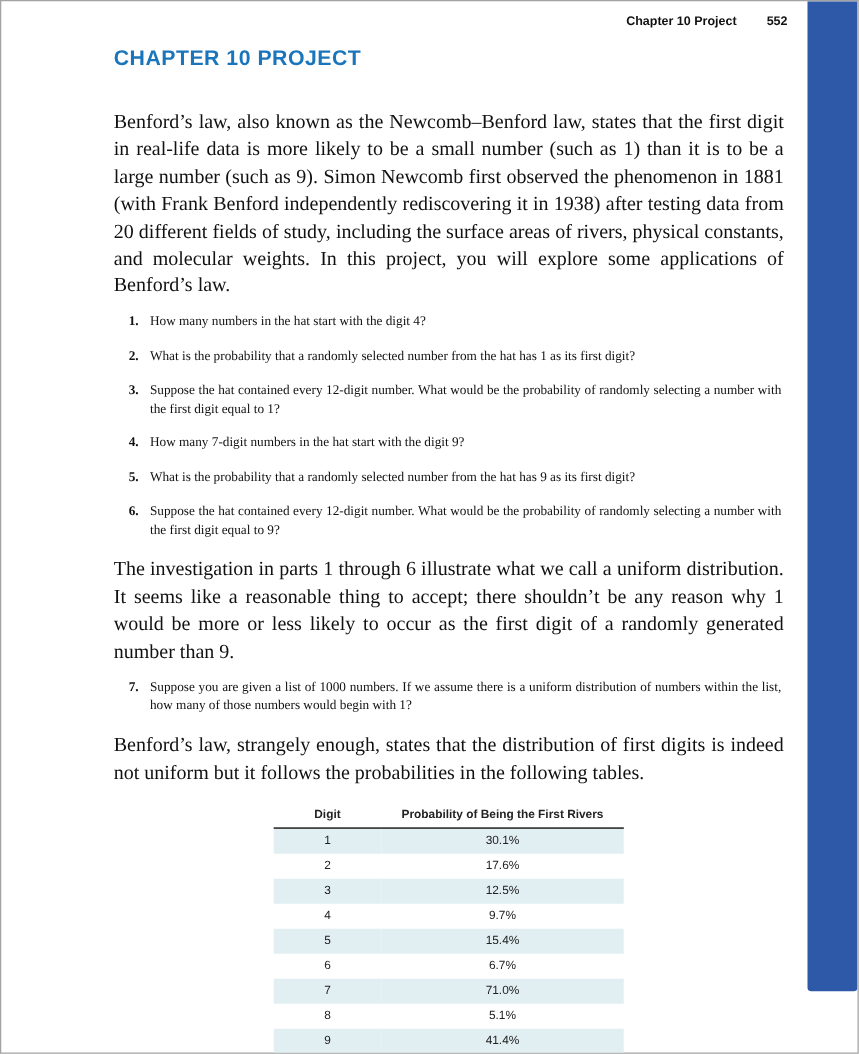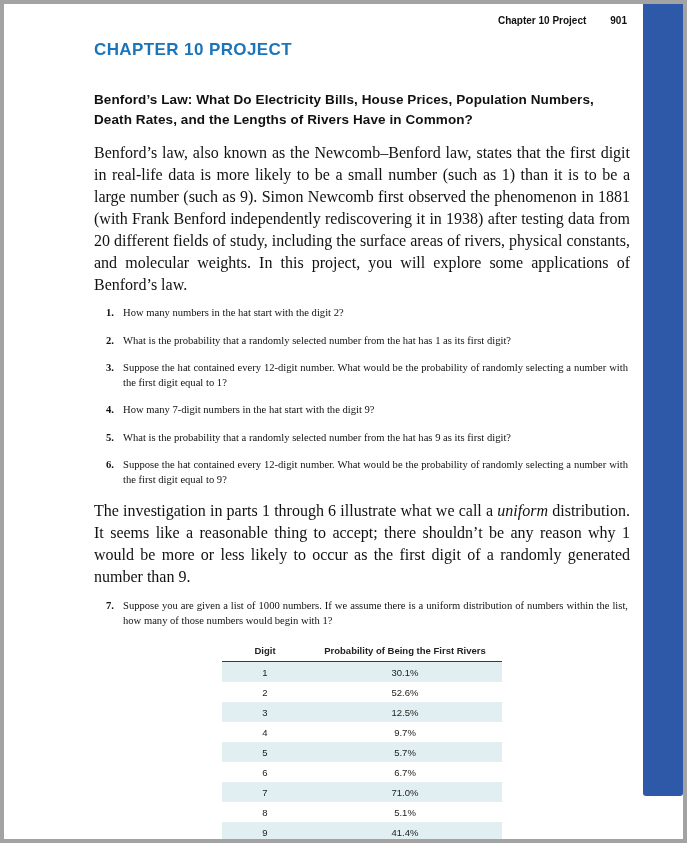--- a/index.html
+++ b/index.html
@@ -1,19 +1,19 @@
 <!DOCTYPE html>
 <html><head>
 <meta charset="utf-8">
 <style>
   html,body{margin:0;padding:0;}
   body{width:687px;height:843px;background:#f4f4f4;}
   .page{
     position:relative;width:687px;height:843px;background:#ffffff;
-    border:4px solid #a3a3a3;box-sizing:border-box;overflow:hidden;
+    border:1px solid #a3a3a3;box-sizing:border-box;overflow:hidden;
     font-family:"Liberation Serif",serif;color:#111;
   }
   .accent-bar{
     position:absolute;top:0;right:0;width:40px;height:792px;
     background:#2e59a8;border-radius:0 0 3px 3px;
   }
   .running-head{
     position:absolute;top:11px;right:56px;
     font-family:"Liberation Sans",sans-serif;font-weight:bold;font-size:10px;
     color:#111;display:flex;align-items:baseline;gap:24px;
@@ -24,21 +24,21 @@
     color:#1b75bb;letter-spacing:0.4px;margin:0 0 30px 0;
   }
   .project-title{
     font-family:"Liberation Sans",sans-serif;font-weight:bold;font-size:13.5px;
     line-height:1.45;color:#111;margin:0 0 13px 0;letter-spacing:0.1px;
   }
   p.body{font-size:16px;line-height:1.37;text-align:justify;margin:0 0 11px 0;}
   .q{display:flex;margin:3px 0 13px 12px;font-size:10.6px;line-height:1.37;}
   .q-num{font-weight:bold;flex:0 0 17px;}
   .q-text{flex:1;text-align:justify;padding-right:2px;}
-  .em{font-style:italic;}
+  .em{}
   .benford-table{
     border-collapse:collapse;margin:12px auto 0 auto;
     font-family:"Liberation Sans",sans-serif;font-size:9.5px;color:#222;
   }
   .benford-table th{
     font-weight:bold;text-align:center;padding:4px 12px 5px;
     border-bottom:1px solid #3a3a3a;white-space:nowrap;
   }
   .benford-table th:first-child,.benford-table td:first-child{width:62px;}
   .benford-table th:last-child,.benford-table td:last-child{width:170px;}
@@ -46,32 +46,31 @@
   .benford-table tbody tr:nth-child(odd){background:#e2eff2;}
 </style>
 </head>
 <body>
 
 <div class="page">
   <div class="accent-bar"></div>
 
   <div class="running-head">
     <span>Chapter 10 Project</span>
-    <span>901</span>
+    <span>552</span>
   </div>
 
   <div class="content">
     <h1 class="chapter-title">CHAPTER 10 PROJECT</h1>
-    <h2 class="project-title">Benford’s Law: What Do Electricity Bills, House Prices, Population Numbers, Death Rates, and the Lengths of Rivers Have in Common?</h2>
 
     <p class="body">Benford’s law, also known as the Newcomb–Benford law, states that the first digit in real-life data is more likely to be a small number (such as 1) than it is to be a large number (such as 9). Simon Newcomb first observed the phenomenon in 1881 (with Frank Benford independently rediscovering it in 1938) after testing data from 20 different fields of study, including the surface areas of rivers, physical constants, and molecular weights. In this project, you will explore some applications of Benford’s law.</p>
 
     <div class="q">
       <span class="q-num">1.</span>
-      <span class="q-text">How many numbers in the hat start with the digit 2?</span>
+      <span class="q-text">How many numbers in the hat start with the digit 4?</span>
     </div>
     <div class="q">
       <span class="q-num">2.</span>
       <span class="q-text">What is the probability that a randomly selected number from the hat has 1 as its first digit?</span>
     </div>
     <div class="q">
       <span class="q-num">3.</span>
       <span class="q-text">Suppose the hat contained every 12-digit number. What would be the probability of randomly selecting a number with the first digit equal to 1?</span>
     </div>
 
@@ -89,48 +88,49 @@
       <span class="q-text">Suppose the hat contained every 12-digit number. What would be the probability of randomly selecting a number with the first digit equal to 9?</span>
     </div>
 
     <p class="body"><span>The investigation in parts 1 through 6 illustrate what we call a </span><span class="em">uniform</span><span> distribution.  It seems like a reasonable thing to accept; there shouldn’t be any reason why 1 would be more or less likely to occur as the first digit of a randomly generated number than 9.</span></p>
 
     <div class="q">
       <span class="q-num">7.</span>
       <span class="q-text">Suppose you are given a list of 1000 numbers. If we assume there is a uniform distribution of numbers within the list, how many of those numbers would begin with 1?</span>
     </div>
 
+    <p class="body">Benford’s law, strangely enough, states that the distribution of first digits is indeed not uniform but it follows the probabilities in the following tables.</p>
 
     <table class="benford-table">
       <thead>
         <tr>
           <th>Digit</th>
           <th>Probability of Being the First Rivers</th>
         </tr>
       </thead>
       <tbody>
         <tr>
           <td>1</td>
           <td>30.1%</td>
         </tr>
         <tr>
           <td>2</td>
-          <td>52.6%</td>
+          <td>17.6%</td>
         </tr>
         <tr>
           <td>3</td>
           <td>12.5%</td>
         </tr>
         <tr>
           <td>4</td>
           <td>9.7%</td>
         </tr>
         <tr>
           <td>5</td>
-          <td>5.7%</td>
+          <td>15.4%</td>
         </tr>
         <tr>
           <td>6</td>
           <td>6.7%</td>
         </tr>
         <tr>
           <td>7</td>
           <td>71.0%</td>
         </tr>
         <tr>

